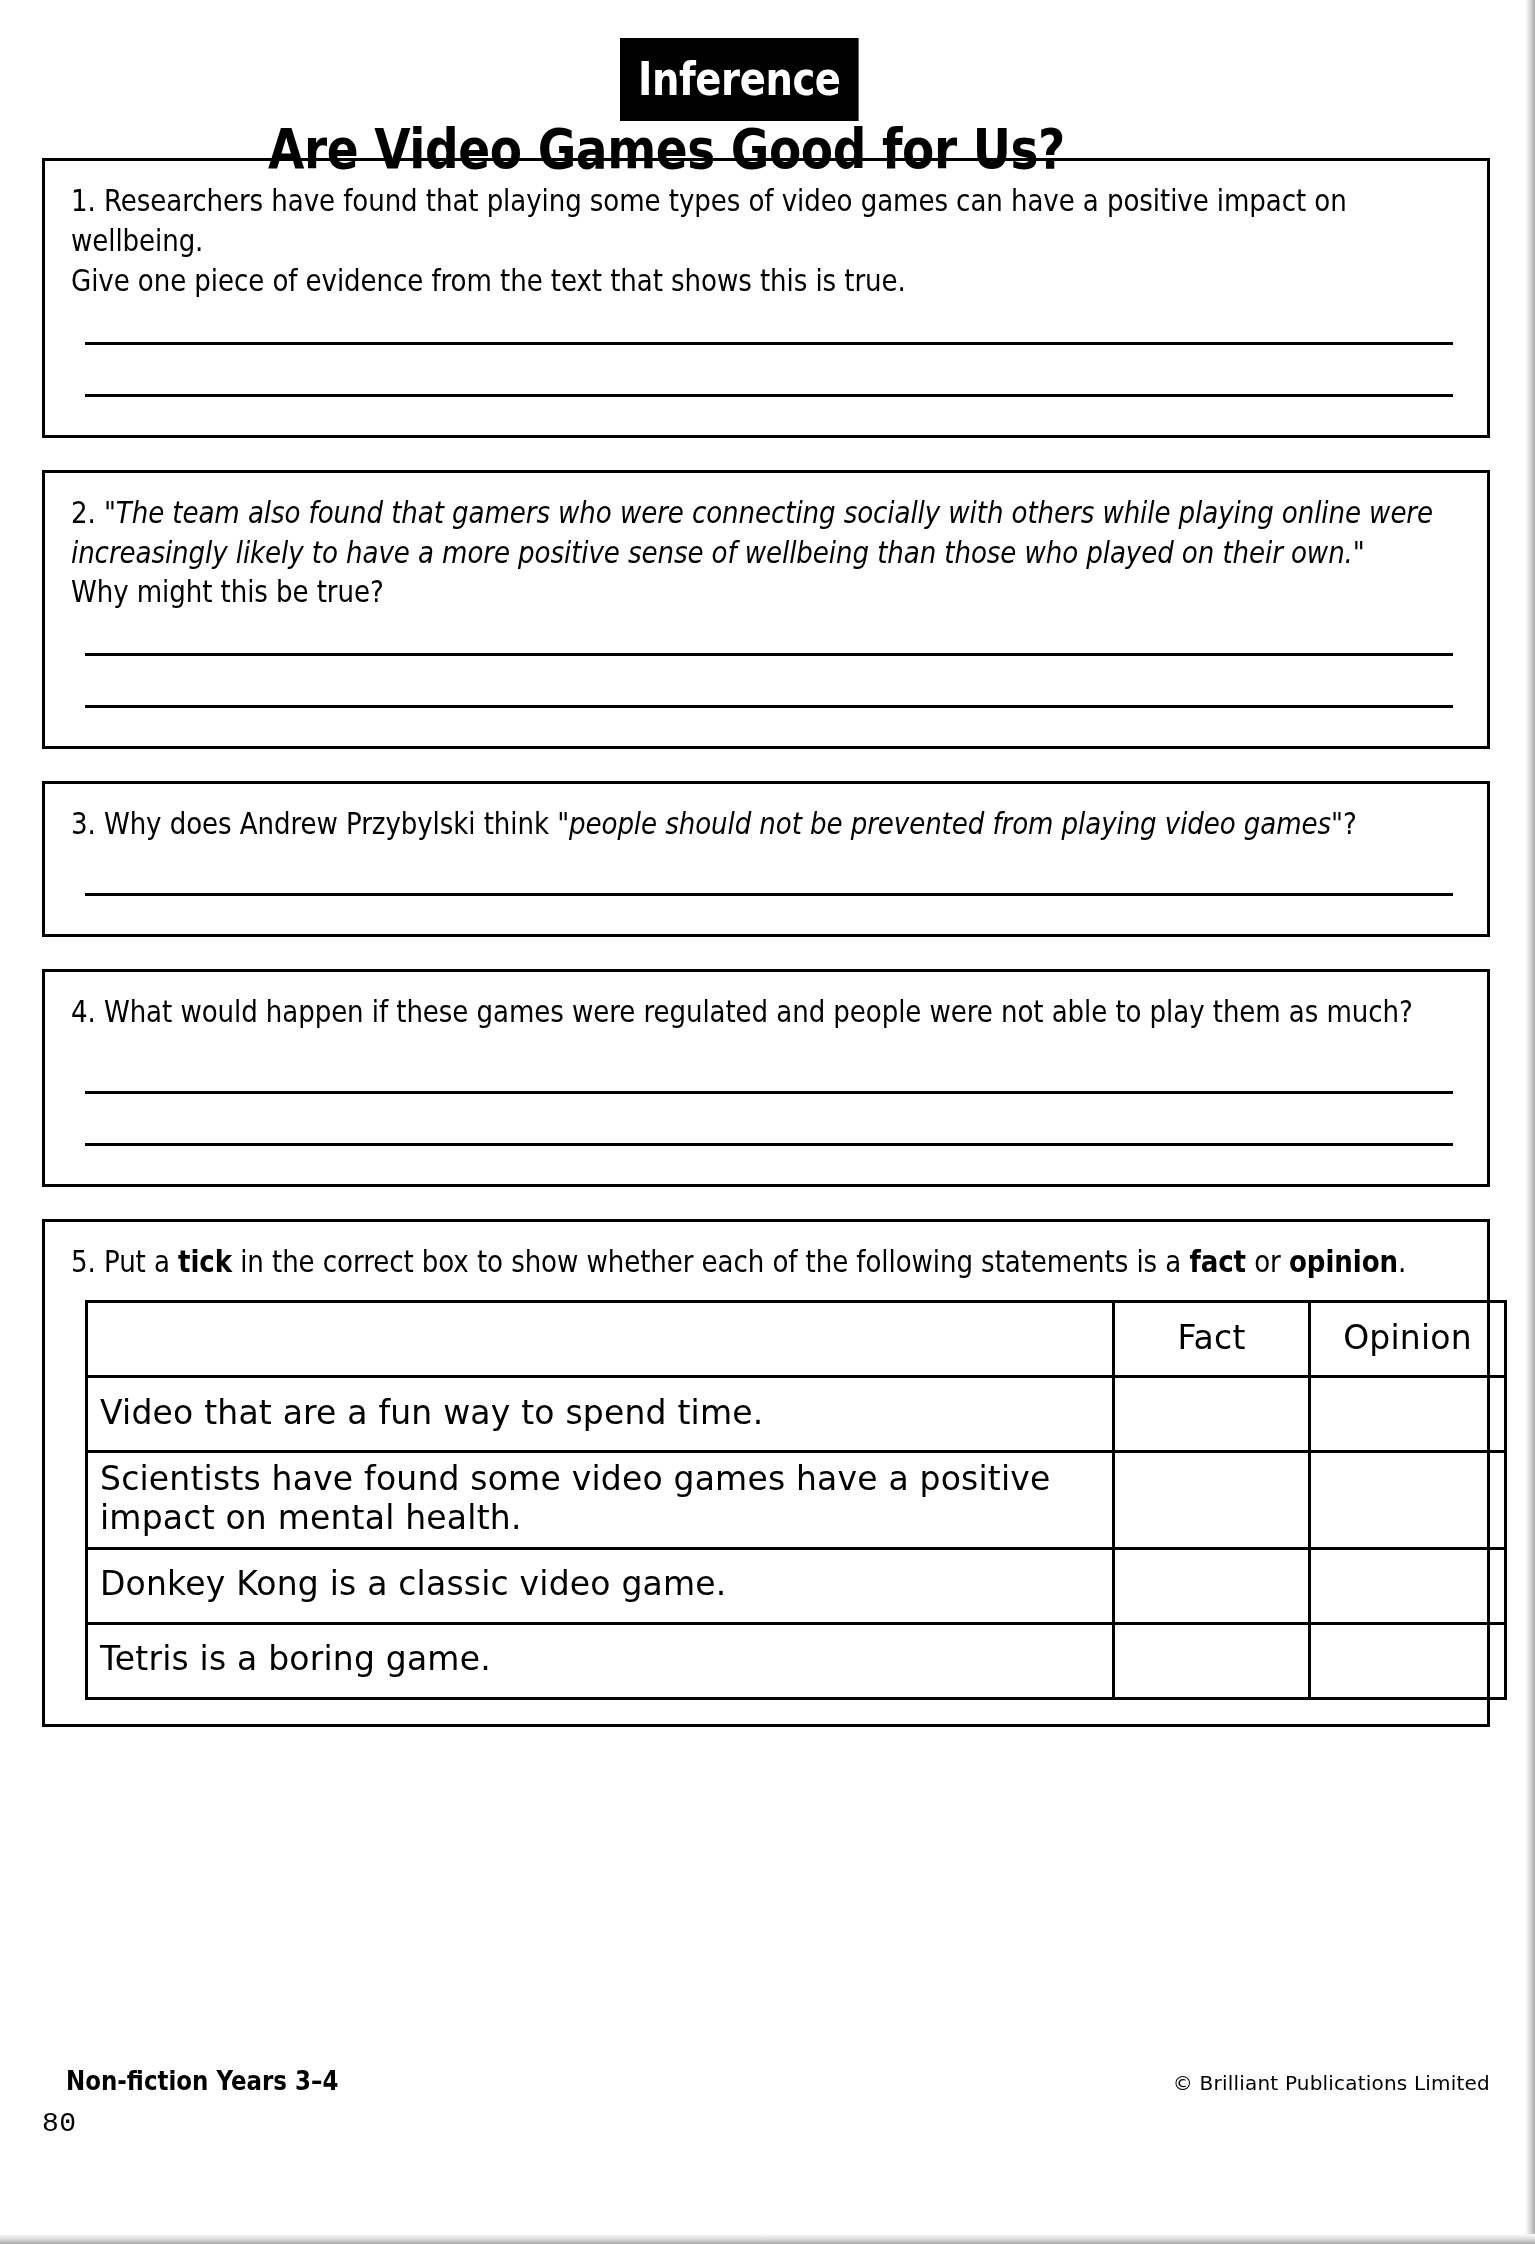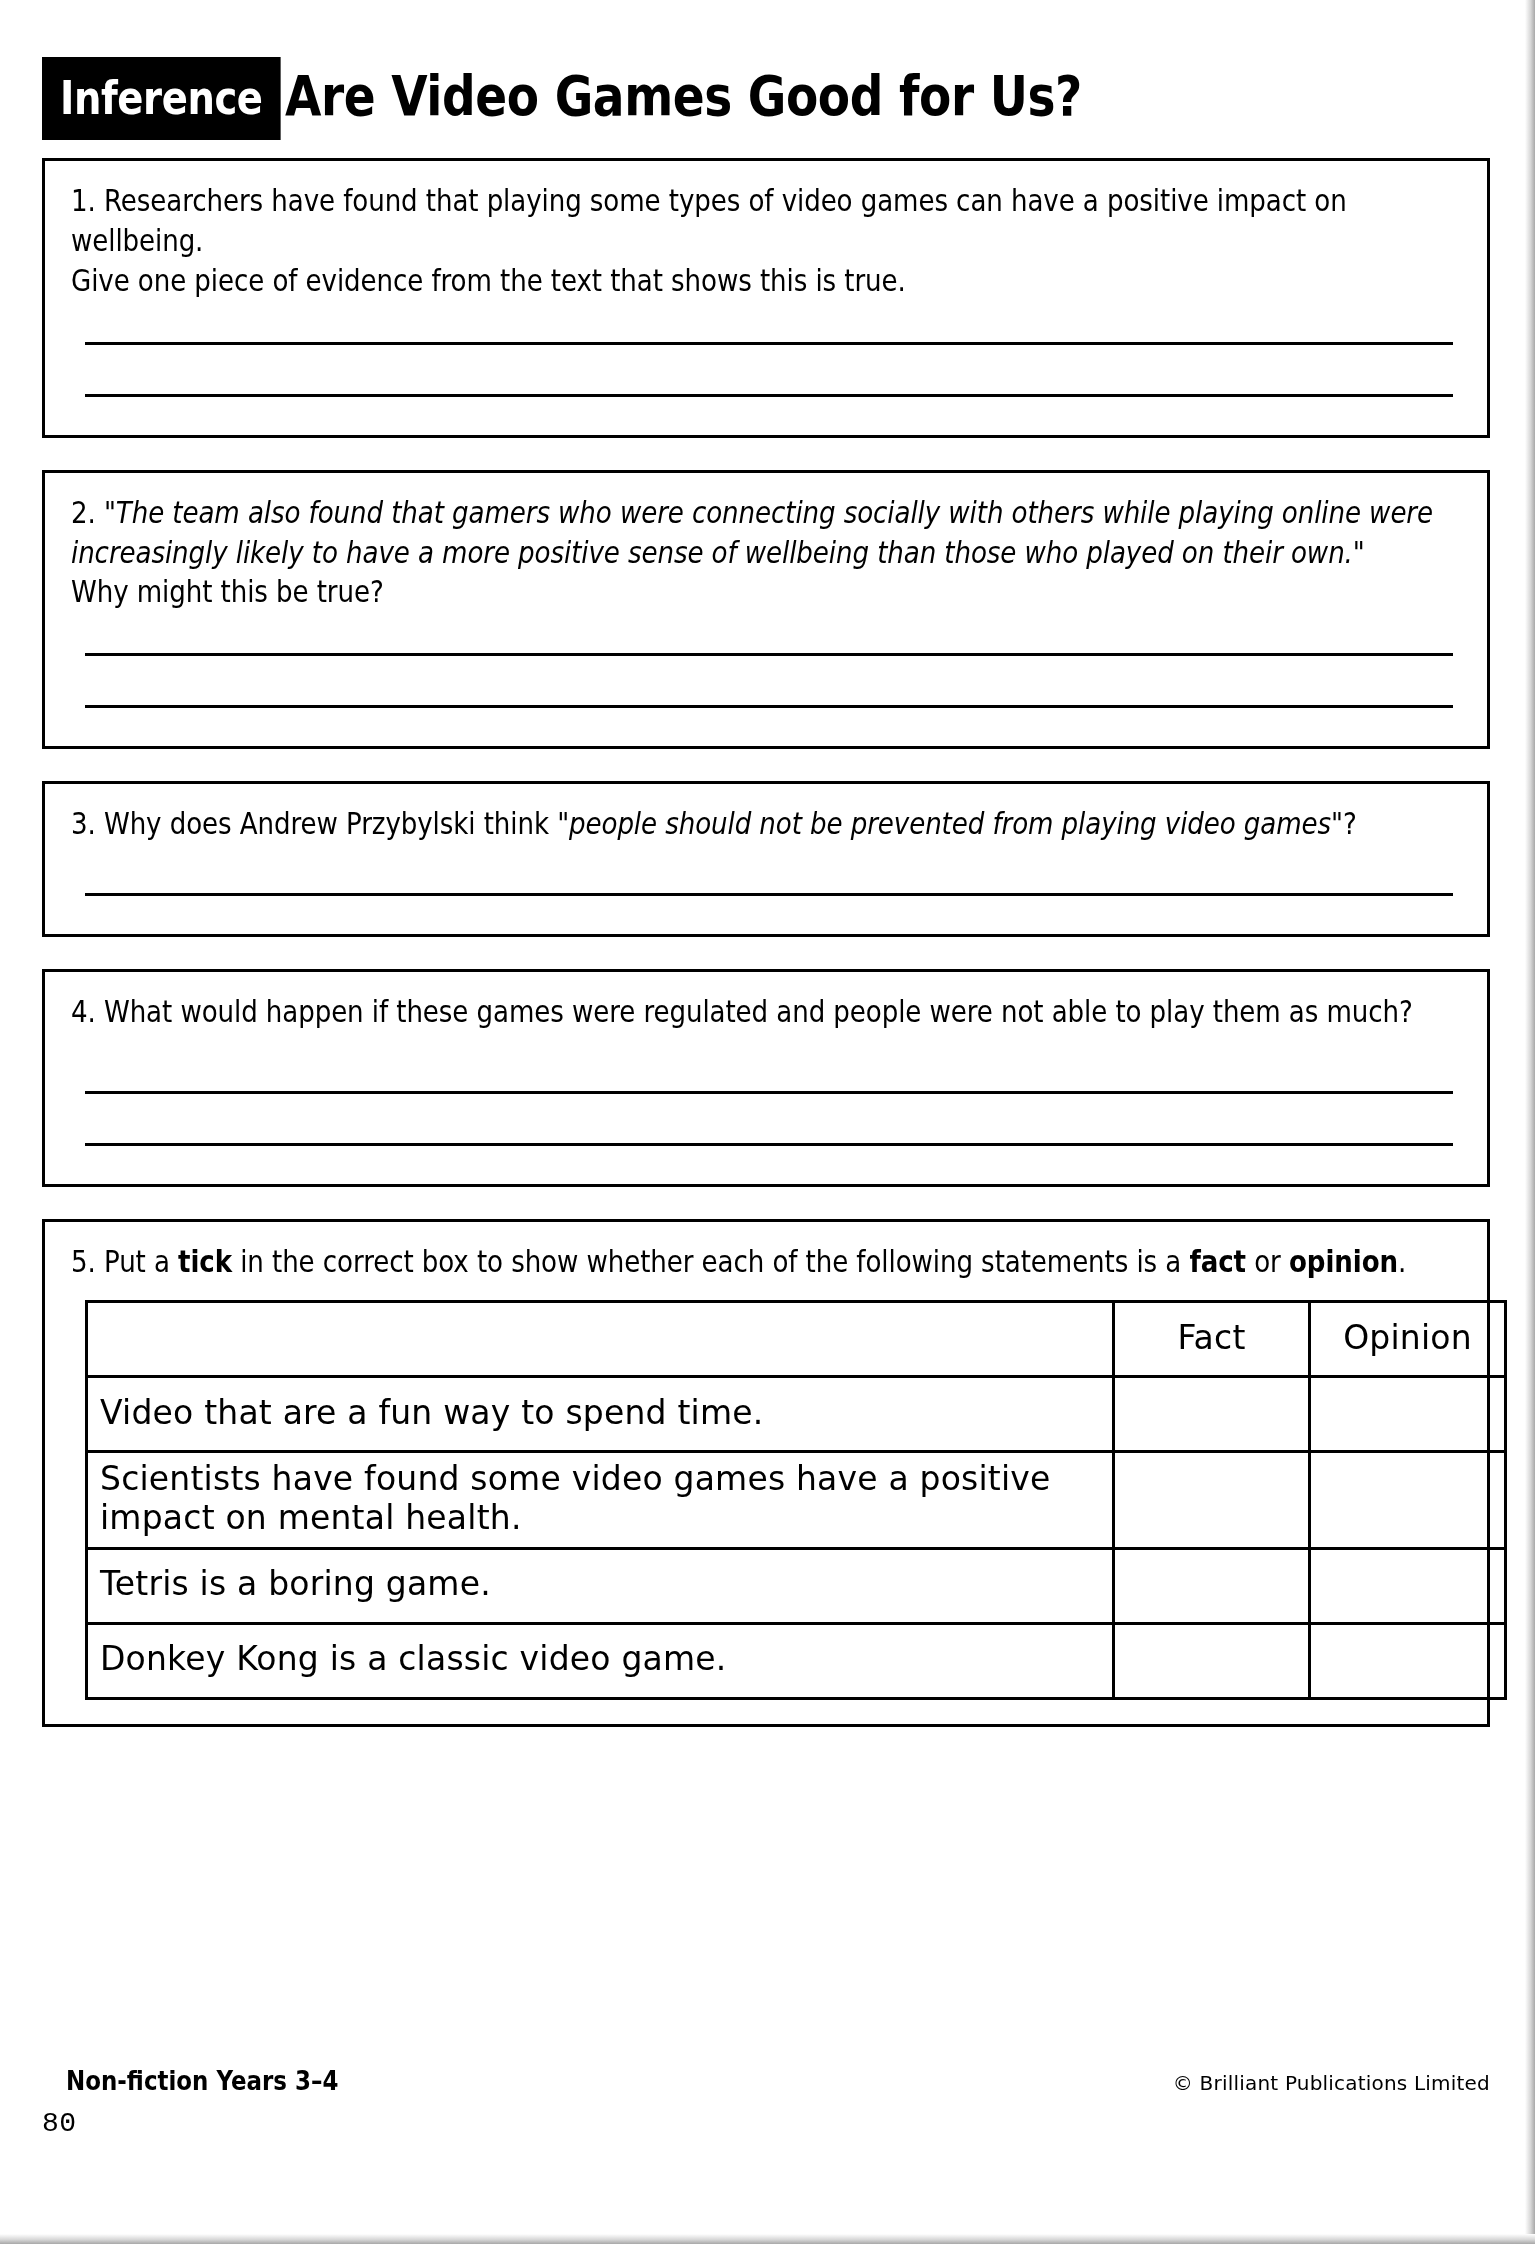--- a/index.html
+++ b/index.html
@@ -47,20 +47,21 @@
     width: 1448px;
   }
 
   
   .header {
     position: relative;
     height: 120px;
     margin-top: 38px;
     display: flex;
     align-items: center;
+    flex-direction: column;
   }
   .label-box {
     background: #000000;
     color: #ffffff;
     font-family: "DejaVu Sans", sans-serif;
     font-weight: bold;
     font-size: 47px;
     letter-spacing: -0.5px;
     line-height: 1;
     padding: 17px 22px 19px 22px;
@@ -247,26 +248,26 @@
             <td class="col-stmt">Video that are a fun way to spend time.</td>
             <td class="col-fact cellbox"></td>
             <td class="col-op cellbox"></td>
           </tr>
           <tr>
             <td class="col-stmt">Scientists have found some video games have a positive impact on mental health.</td>
             <td class="col-fact cellbox"></td>
             <td class="col-op cellbox"></td>
           </tr>
           <tr>
+            <td class="col-stmt">Donkey Kong is a classic video game.</td>
+            <td class="col-fact cellbox"></td>
+            <td class="col-op cellbox"></td>
+          </tr>
+          <tr>
             <td class="col-stmt">Tetris is a boring game.</td>
-            <td class="col-fact cellbox"></td>
-            <td class="col-op cellbox"></td>
-          </tr>
-          <tr>
-            <td class="col-stmt">Donkey Kong is a classic video game.</td>
             <td class="col-fact cellbox"></td>
             <td class="col-op cellbox"></td>
           </tr>
         </tbody>
       </table>
     </div>
 
   </div>
 
   <div class="footer">

